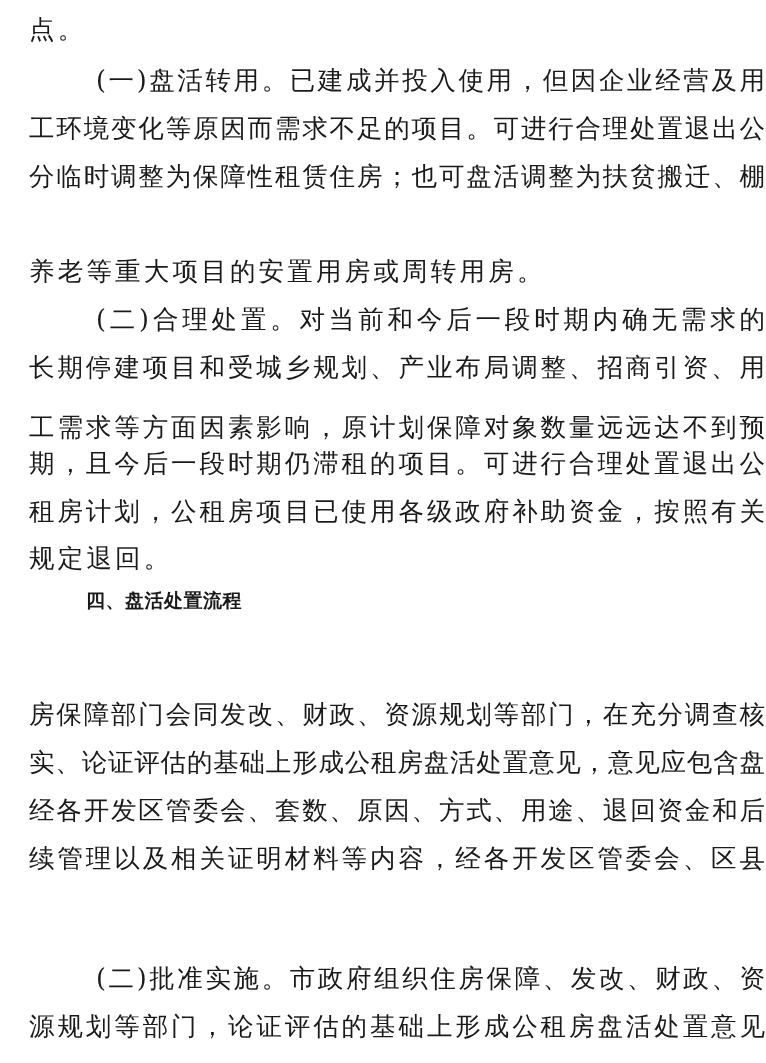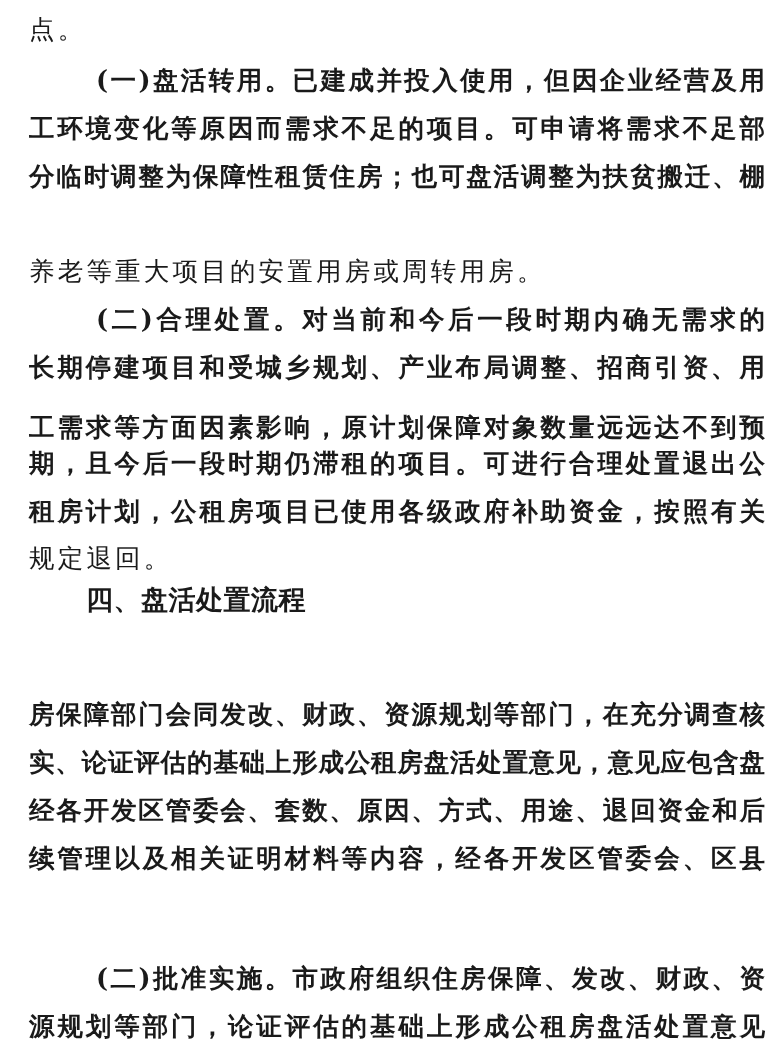--- a/index.html
+++ b/index.html
@@ -28,44 +28,43 @@
       width: 736px;
       font-size: 25.5px;
       line-height: 30px;
       white-space: nowrap;
       letter-spacing: 3.2px;
     }
     .line.justify {
       text-align: justify;
       text-align-last: justify;
       letter-spacing: 0;
-      font-weight: bold;
     }
     .line.indent {
       left: 96px;
       width: 669px;
     }
     .heading {
       position: absolute;
       left: 86px;
       font-family: "DejaVu Sans", "Liberation Sans", sans-serif;
-      font-size: 27px;
+      font-size: 19px;
       line-height: 30px;
       font-weight: bold;
       letter-spacing: 0.5px;
       white-space: nowrap;
     }
   </style>
 </head>
 <body>
 
 <div class="page">
   <div class="line" style="top:14px">点。</div>
   <div class="line justify indent" style="top:65px">(一)盘活转用。已建成并投入使用，但因企业经营及用</div>
-  <div class="line justify" style="top:113px">工环境变化等原因而需求不足的项目。可申请将需求不足部</div>
+  <div class="line justify" style="top:113px">工环境变化等原因而需求不足的项目。可进行合理处置退出公</div>
   <div class="line justify" style="top:161px">分临时调整为保障性租赁住房；也可盘活调整为扶贫搬迁、棚</div>
   <div class="line" style="top:256px">养老等重大项目的安置用房或周转用房。</div>
   <div class="line justify indent" style="top:304px">(二)合理处置。对当前和今后一段时期内确无需求的</div>
   <div class="line justify" style="top:352px">长期停建项目和受城乡规划、产业布局调整、招商引资、用</div>
   <div class="line justify" style="top:412px">工需求等方面因素影响，原计划保障对象数量远远达不到预</div>
   <div class="line justify" style="top:448px">期，且今后一段时期仍滞租的项目。可进行合理处置退出公</div>
   <div class="line justify" style="top:496px">租房计划，公租房项目已使用各级政府补助资金，按照有关</div>
   <div class="line" style="top:543px">规定退回。</div>
 
   <div class="heading" style="top:585px">四、盘活处置流程</div>

